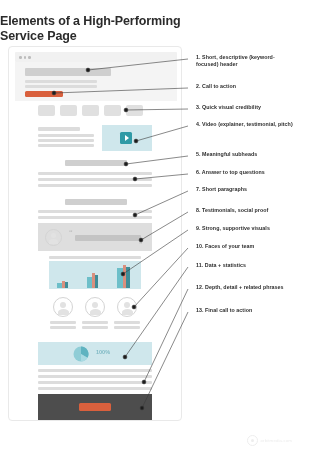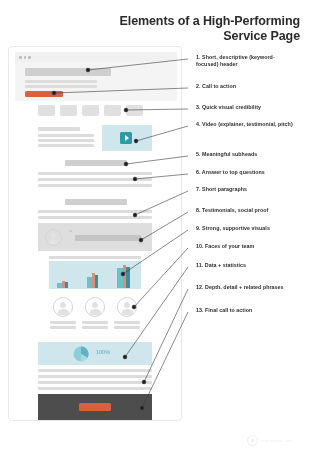--- a/index.html
+++ b/index.html
@@ -7,21 +7,21 @@
     width:300px;height:456px;
     background:#ffffff;
     font-family:"Liberation Sans", sans-serif;
     position:relative;
     overflow:hidden;
     -webkit-font-smoothing:antialiased;
   }
   
   #title{
     position:absolute;left:0;top:14px;width:300px;
-    text-align:right;
+    text-align:left;
     font-size:12.5px;font-weight:bold;line-height:14.5px;
     color:#2b2b2b;letter-spacing:-0.1px;
     white-space:pre-line;
   }
   
   #card{
     position:absolute;left:8px;top:46px;width:174px;height:375px;
     background:#ffffff;border:1px solid #e9e9e9;border-radius:4px;
     box-sizing:border-box;
     overflow:hidden;

